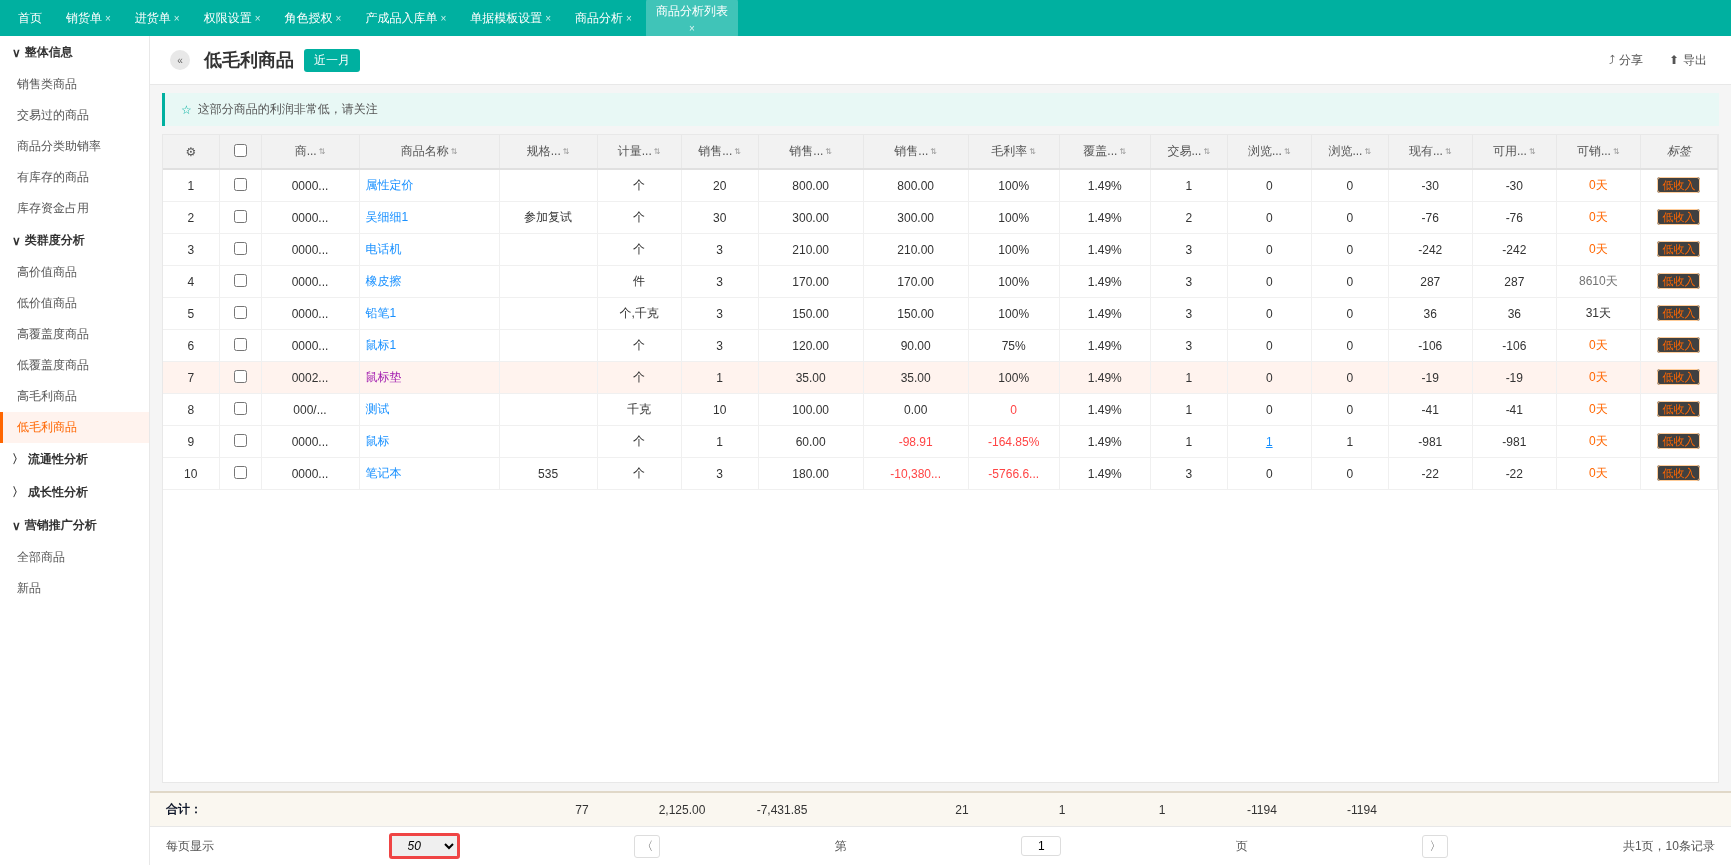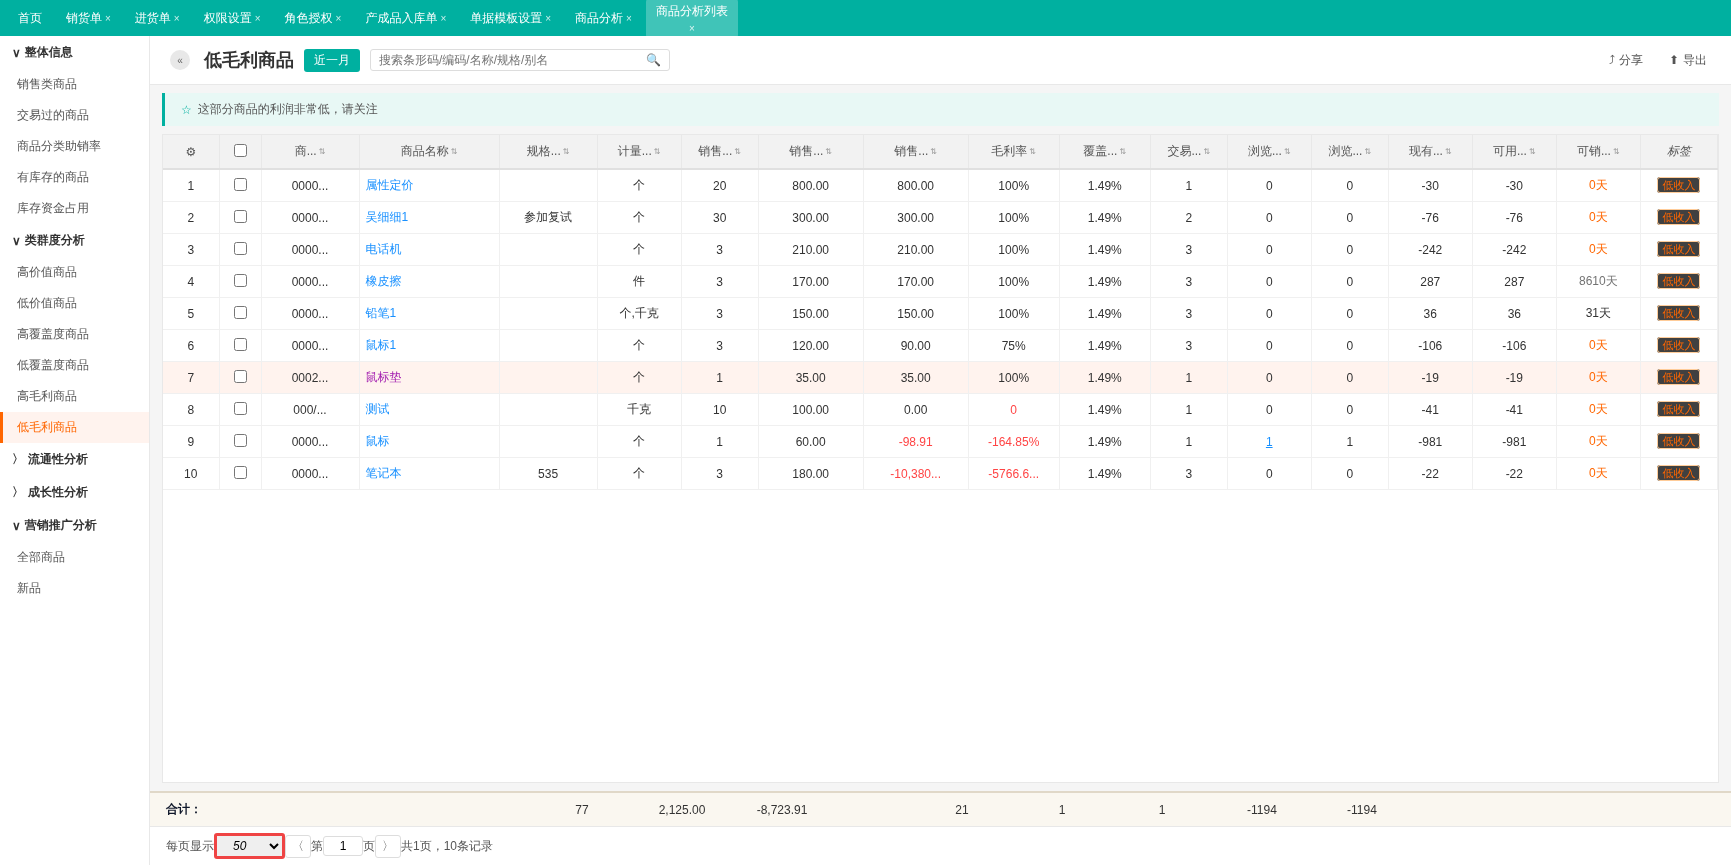--- a/index.html
+++ b/index.html
@@ -215,21 +215,21 @@
       align-items: center;
       gap: 20px;
     }
     .footer-label { color: #0f172a; font-weight: bold; }
     .footer-cell { min-width: 80px; text-align: center; color: #333; }
     
     
     .pagination-bar {
       display: flex;
       align-items: center;
-      justify-content: flex-start;
+      justify-content: space-between;
       padding: 6px 16px;
       background: #fff;
       border-top: 1px solid #e8e8e8;
       gap: 0;
       color: #555;
     }
     .page-size-select {
       border: 3px solid #ef4444;
       border-radius: 3px;
       padding: 2px 12px;
@@ -365,24 +365,20 @@
   </div>
 
   <div class="content-area">
 
     <div class="page-header">
       <div style="display:flex;align-items:center;gap:10px;">
         <div class="collapse-btn">«</div>
         <span class="page-title">低毛利商品</span>
         <button class="period-btn">近一月</button>
       </div>
-      <div class="search-box">
-        <input class="search-input" type="text" placeholder="搜索条形码/编码/名称/规格/别名" style="">
-        <span style="color:#aaa;cursor:pointer;">🔍</span>
-      </div>
       <div class="header-actions">
         <div class="action-btn">
           <span>⤴</span>
           <span>分享</span>
         </div>
         <div class="action-btn">
           <span>⬆</span>
           <span>导出</span>
         </div>
       </div>
@@ -651,21 +647,21 @@
       <td><span class="tag-low-income">低收入</span></td>
     </tr>
           </tbody>
       </table>
     </div>
 
     <div class="table-footer">
       <span class="footer-label">合计：</span>
       <span class="footer-cell" style="margin-left:320px;">77</span>
       <span class="footer-cell">2,125.00</span>
-      <span class="footer-cell">-8,723.91</span>
+      <span class="footer-cell">-7,431.85</span>
       <span class="footer-cell" style="margin-left:80px;">21</span>
       <span class="footer-cell">1</span>
       <span class="footer-cell">1</span>
       <span class="footer-cell">-1194</span>
       <span class="footer-cell">-1194</span>
     </div>
 
     <div class="pagination-bar">
       <span>每页显示</span>
       <select class="page-size-select">

